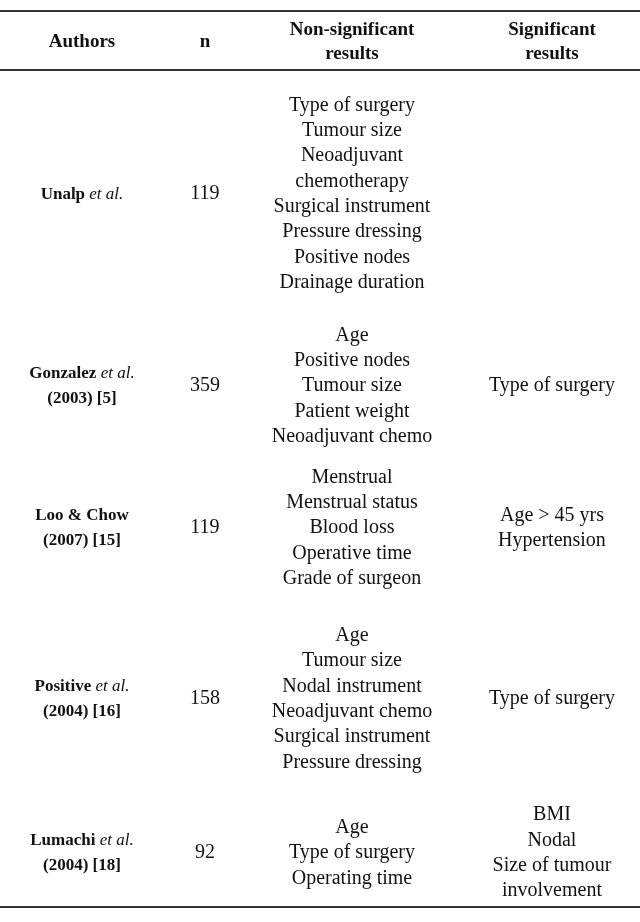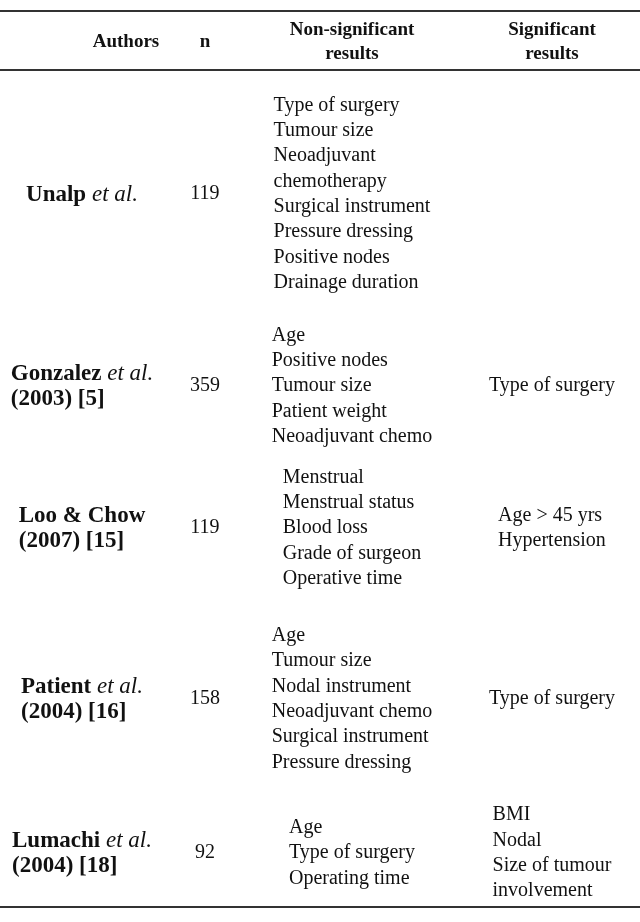--- a/index.html
+++ b/index.html
@@ -6,26 +6,26 @@
   body { width: 640px; height: 922px; position: relative; overflow: hidden;
          font-family: "Liberation Serif", "DejaVu Serif", serif; color: #111; }
   .rule { position: absolute; left: 0; width: 640px; background: #333; }
   .rule.top { top: 10px; height: 2px; }
   .rule.head { top: 69px; height: 2px; }
   .rule.bottom { top: 906px; height: 2px; }
   .hdr { position: absolute; top: 12px; height: 57px; display: flex; align-items: center;
          justify-content: center; text-align: center; font-weight: bold; font-size: 19px; line-height: 24px; }
   .row { position: absolute; left: 0; width: 640px; }
   .cell { position: absolute; top: 0; bottom: 0; display: flex; align-items: center;
-          justify-content: center; font-size: 20px; line-height: 25.3px; }
-  .c1 { left: 0; width: 164px; font-weight: bold; font-size: 23px; line-height: 25px; }
+          justify-content: center; text-align: center; font-size: 20px; line-height: 25.3px; }
+  .c1 { left: 0; width: 164px; font-weight: bold; font-size: 17px; line-height: 25px; }
   .c2 { left: 170px; width: 70px; }
   .c3 { left: 240px; width: 224px; }
   .c4 { left: 464px; width: 176px; }
-  .col1 { left: 0; width: 164px; padding-left: 44px; }
+  .col1 { left: 0; width: 164px; }
   .col2 { left: 170px; width: 70px; }
   .col3 { left: 240px; width: 224px; }
   .col4 { left: 464px; width: 176px; }
   .lines { display: flex; flex-direction: column; }
   .etal { font-style: italic; font-weight: normal; }
 </style>
 </head>
 <body>
 
 <div>
@@ -103,36 +103,36 @@
         <span><span>Loo &amp; Chow</span><span class="etal"></span></span>
         <span>(2007) [15]</span>
       </div>
     </div>
     <div class="cell c2">119</div>
     <div class="cell c3">
       <div class="lines">
         <span>Menstrual</span>
         <span>Menstrual status</span>
         <span>Blood loss</span>
+        <span>Operative time</span>
         <span>Grade of surgeon</span>
-        <span>Operative time</span>
       </div>
     </div>
     <div class="cell c4">
       <div class="lines">
         <span>Age &gt; 45 yrs</span>
         <span>Hypertension</span>
       </div>
     </div>
   </div>
 
   <div class="row" style="top:608px;height:180px;">
     <div class="cell c1">
       <div class="lines">
-        <span><span>Patient </span><span class="etal">et al.</span></span>
+        <span><span>Positive </span><span class="etal">et al.</span></span>
         <span>(2004) [16]</span>
       </div>
     </div>
     <div class="cell c2">158</div>
     <div class="cell c3">
       <div class="lines">
         <span>Age</span>
         <span>Tumour size</span>
         <span>Nodal instrument</span>
         <span>Neoadjuvant chemo</span>

